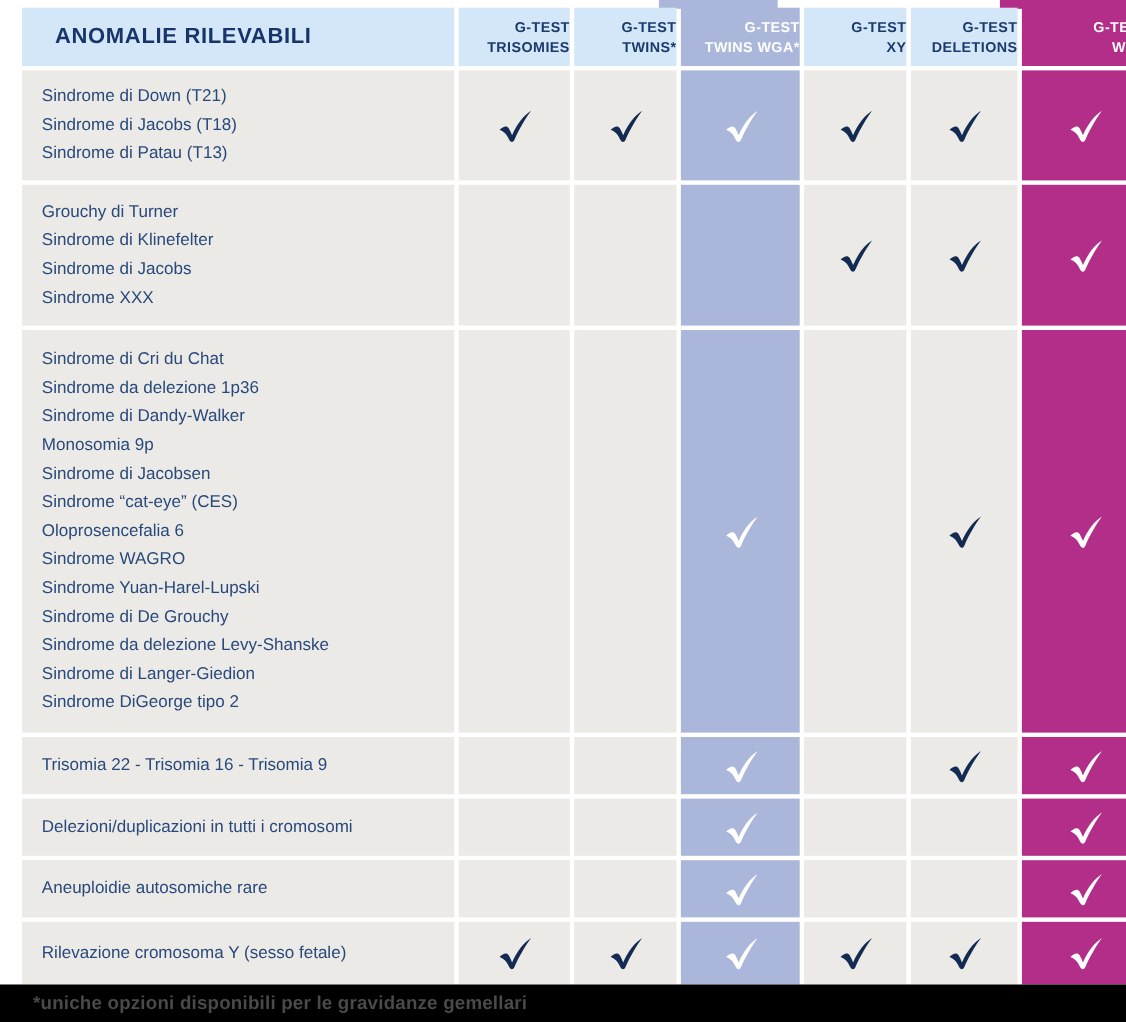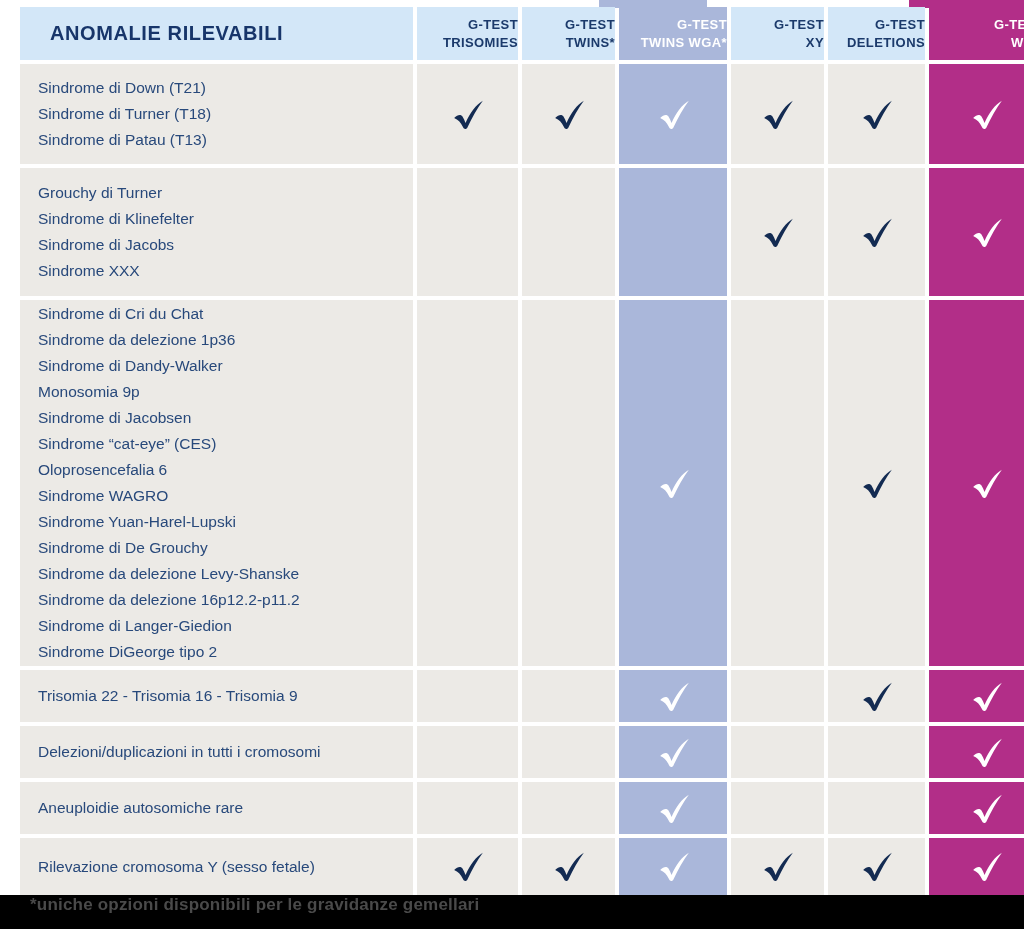--- a/index.html
+++ b/index.html
@@ -47,21 +47,21 @@
   .check-cell{display:flex;align-items:center;justify-content:center;}
   .check-cell.v-twins-wga{background:var(--twinswga-bg);}
   .check-cell.v-wga{background:var(--wga-bg);}
   .check{width:33px;height:33px;fill:var(--check-navy);display:block;}
   .v-twins-wga .check,.v-wga .check{fill:#ffffff;}
 
   
   .footnote-bar{
     position:absolute;left:0;right:0;bottom:0;height:34px;z-index:3;
     background:var(--footnote-bg);
-    display:flex;align-items:flex-start;padding-left:30px;box-sizing:border-box;
+    display:flex;align-items:center;padding-left:30px;box-sizing:border-box;
   }
   .footnote-bar span{font-size:17px;font-weight:700;color:var(--footnote-text);letter-spacing:.2px;}
 </style>
 </head>
 <body>
 
 <div class="page">
   <div class="col-cap cap-twinswga"></div>
   <div class="col-cap cap-wga"></div>
 
@@ -88,21 +88,21 @@
       <div class="cell head head-col v-default">
         <span>G-TEST</span>
         <span>DELETIONS</span>
       </div>
       <div class="cell head head-col v-wga">
         <span>G-TEST</span>
         <span>WGA</span>
       </div>
       <div class="cell label-cell">
         <div class="label-line">Sindrome di Down (T21)</div>
-        <div class="label-line">Sindrome di Turner (T18)</div>
+        <div class="label-line">Sindrome di Jacobs (T18)</div>
         <div class="label-line">Sindrome di Patau (T13)</div>
       </div>
       <div class="cell check-cell v-default">
         <svg class="check" viewBox="0 0 40 40" aria-hidden="true">
           <path d="M3.8 24.2 C7.6 20.6 11.6 18.9 13.9 22.4 C15.4 24.8 16.5 27.4 17.6 30.2 C23.2 17.6 30.2 8.2 38.6 3.2 C32.2 11.8 25.4 23.4 20.2 35.2 C18.7 38.6 15.8 38.4 14.3 34.9 C11.7 29.2 8.6 26.1 3.8 24.2 Z"></path>
         </svg>
       </div>
       <div class="cell check-cell v-default">
         <svg class="check" viewBox="0 0 40 40" aria-hidden="true">
           <path d="M3.8 24.2 C7.6 20.6 11.6 18.9 13.9 22.4 C15.4 24.8 16.5 27.4 17.6 30.2 C23.2 17.6 30.2 8.2 38.6 3.2 C32.2 11.8 25.4 23.4 20.2 35.2 C18.7 38.6 15.8 38.4 14.3 34.9 C11.7 29.2 8.6 26.1 3.8 24.2 Z"></path>
@@ -157,21 +157,20 @@
         <div class="label-line">Sindrome da delezione 1p36</div>
         <div class="label-line">Sindrome di Dandy-Walker</div>
         <div class="label-line">Monosomia 9p</div>
         <div class="label-line">Sindrome di Jacobsen</div>
         <div class="label-line">Sindrome “cat-eye” (CES)</div>
         <div class="label-line">Oloprosencefalia 6</div>
         <div class="label-line">Sindrome WAGRO</div>
         <div class="label-line">Sindrome Yuan-Harel-Lupski</div>
         <div class="label-line">Sindrome di De Grouchy</div>
         <div class="label-line">Sindrome da delezione Levy-Shanske</div>
-        <div class="label-line">Sindrome da delezione 16p12.2-p11.2</div>
         <div class="label-line">Sindrome di Langer-Giedion</div>
         <div class="label-line">Sindrome DiGeorge tipo 2</div>
       </div>
       <div class="cell check-cell v-default"></div>
       <div class="cell check-cell v-default"></div>
       <div class="cell check-cell v-twins-wga">
         <svg class="check" viewBox="0 0 40 40" aria-hidden="true">
           <path d="M3.8 24.2 C7.6 20.6 11.6 18.9 13.9 22.4 C15.4 24.8 16.5 27.4 17.6 30.2 C23.2 17.6 30.2 8.2 38.6 3.2 C32.2 11.8 25.4 23.4 20.2 35.2 C18.7 38.6 15.8 38.4 14.3 34.9 C11.7 29.2 8.6 26.1 3.8 24.2 Z"></path>
         </svg>
       </div>

